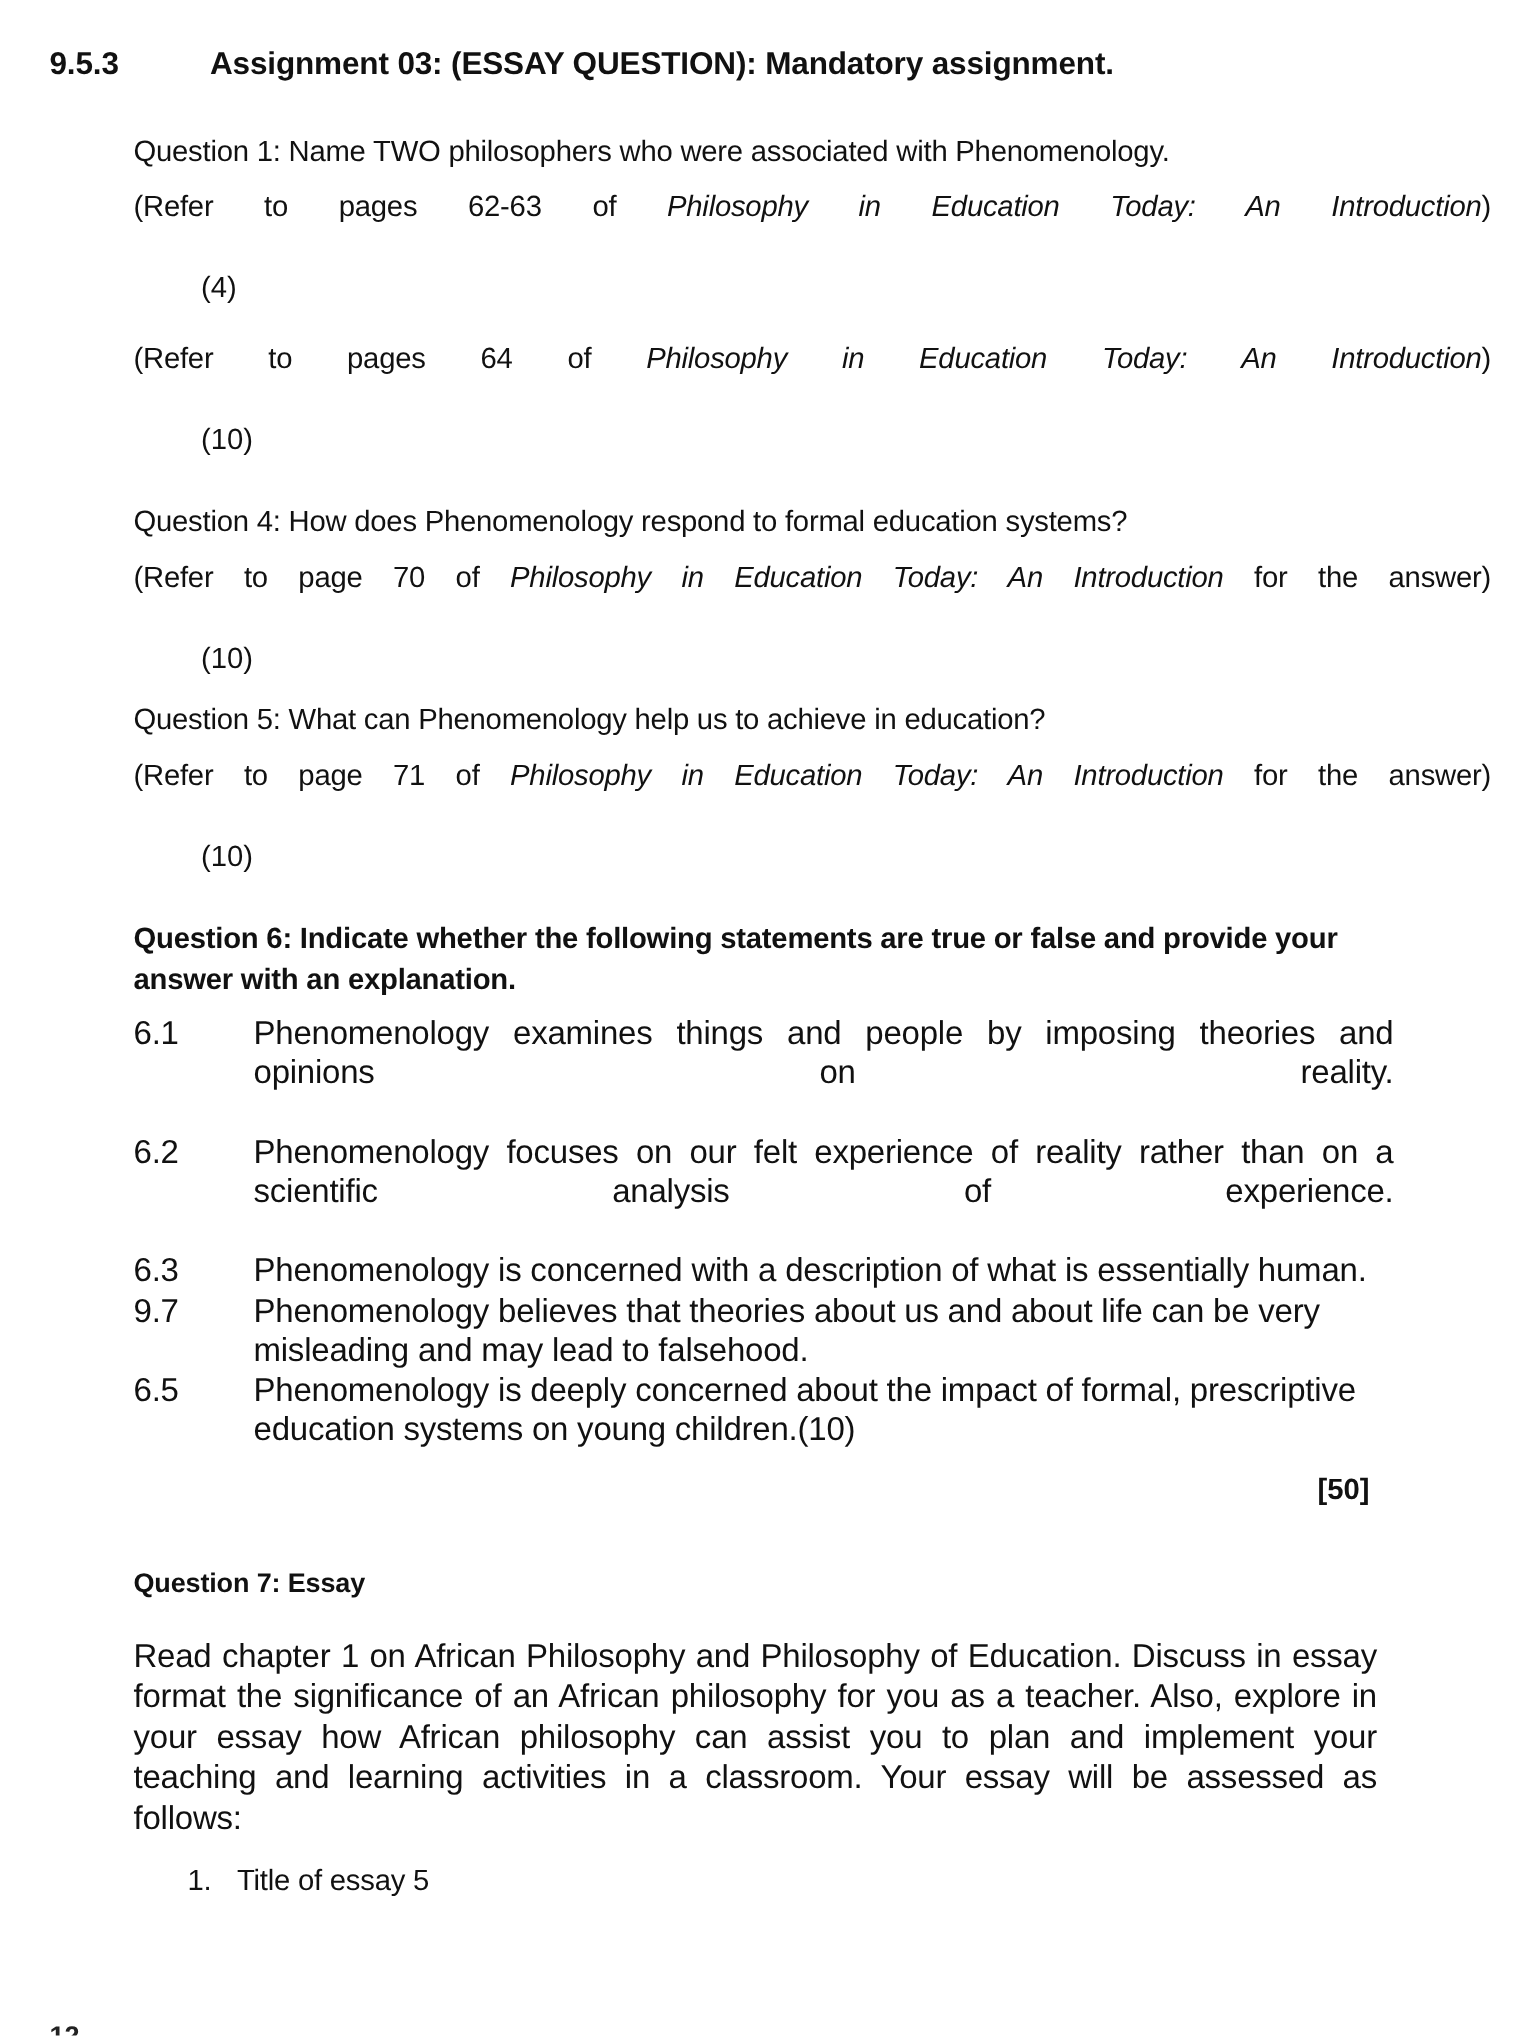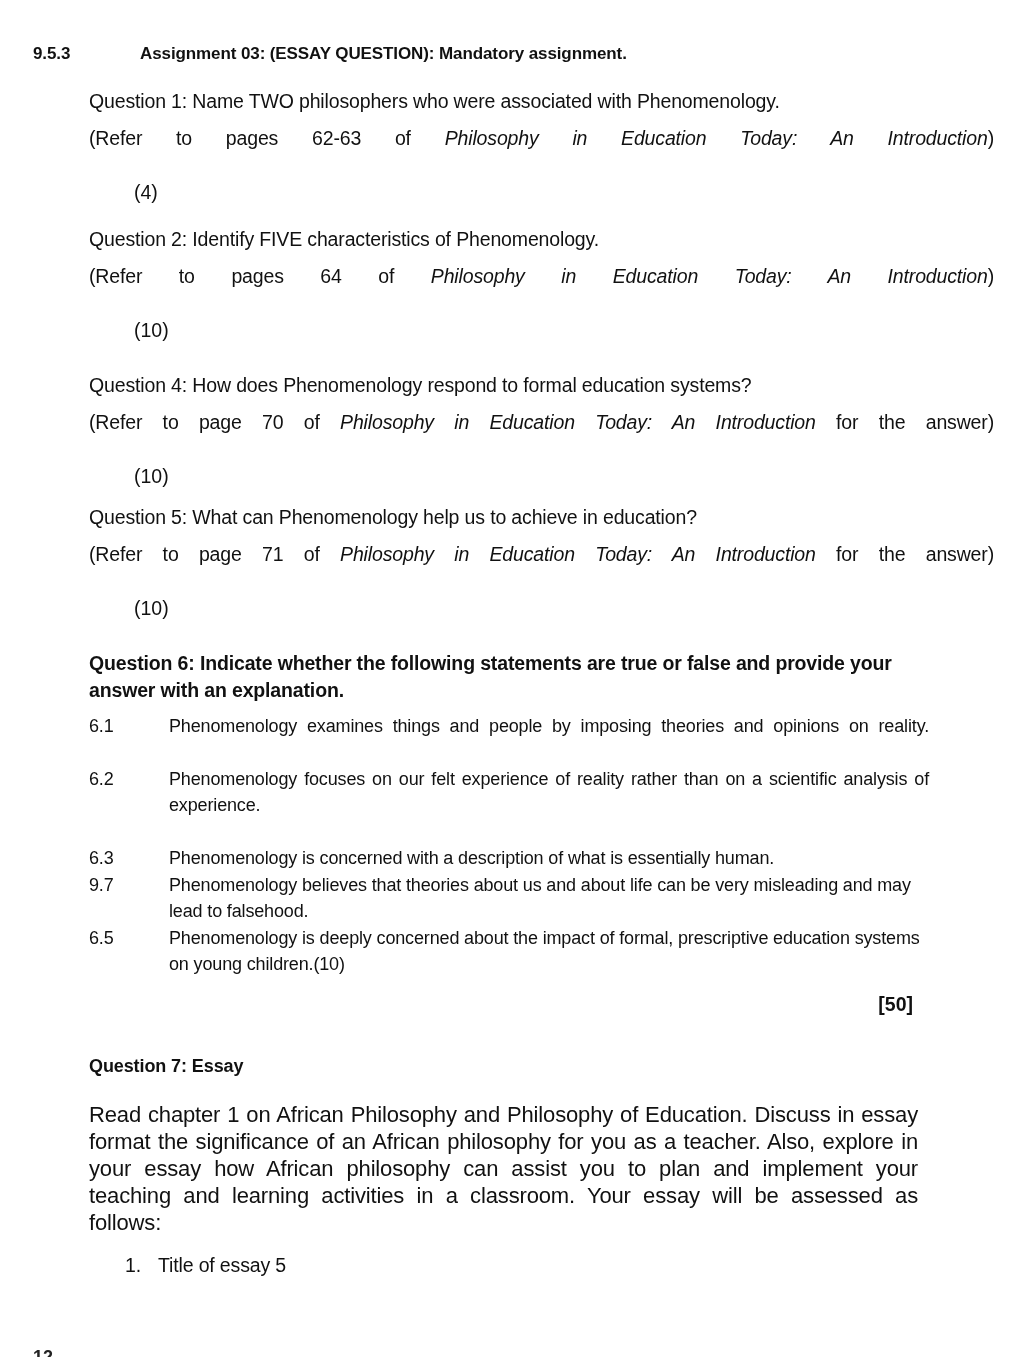--- a/index.html
+++ b/index.html
@@ -19,23 +19,23 @@
     position: relative;
     width: 1024px;
     height: 1357px;
     box-sizing: border-box;
   }
 
   
   .section-heading {
     position: absolute;
     left: 33px;
-    top: 44px;
+    top: 31px;
     width: 960px;
-    font-size: 17px;
+    font-size: 21px;
     font-weight: bold;
     letter-spacing: -0.1px;
     white-space: nowrap;
   }
   .section-heading .num {
     display: inline-block;
     width: 107px;
   }
 
   
@@ -93,21 +93,21 @@
     letter-spacing: -0.15px;
     width: 848px;
     margin: 0 0 9px 0;
     text-align: left;
     font-weight: bold;
   }
   .sub-list { margin: 0; padding: 0; }
   .sub-item {
     display: flex;
     align-items: flex-start;
-    font-size: 18px;
+    font-size: 22px;
     line-height: 26px;
     letter-spacing: -0.15px;
     margin-bottom: 1px;
   }
   .sub-item .sub-num {
     flex: 0 0 80px;
     width: 80px;
   }
   .sub-item .sub-text {
     flex: 1 1 auto;
@@ -190,21 +190,20 @@
 
     <div class="qblock">
       <p class="qprompt">Question 1: Name TWO philosophers who were associated with Phenomenology.</p>
       <p class="refer wide"><span>(Refer to pages 62-63 of </span><i>Philosophy in Education Today: An Introduction</i><span>)</span></p>
       <p class="mark-line">(4)</p>
     </div>
 
     <div class="gap-md"></div>
 
     <div class="qblock">
-      <p class="qprompt">Question 2: Identify FIVE characteristics of Phenomenology.</p>
       <p class="refer wide"><span>(Refer to pages 64 of </span><i>Philosophy in Education Today: An Introduction</i><span>)</span></p>
       <p class="mark-line">(10)</p>
     </div>
 
     <div class="gap-md"></div>
 
 
     <div class="gap-sm"></div>
 
     <div class="qblock">

